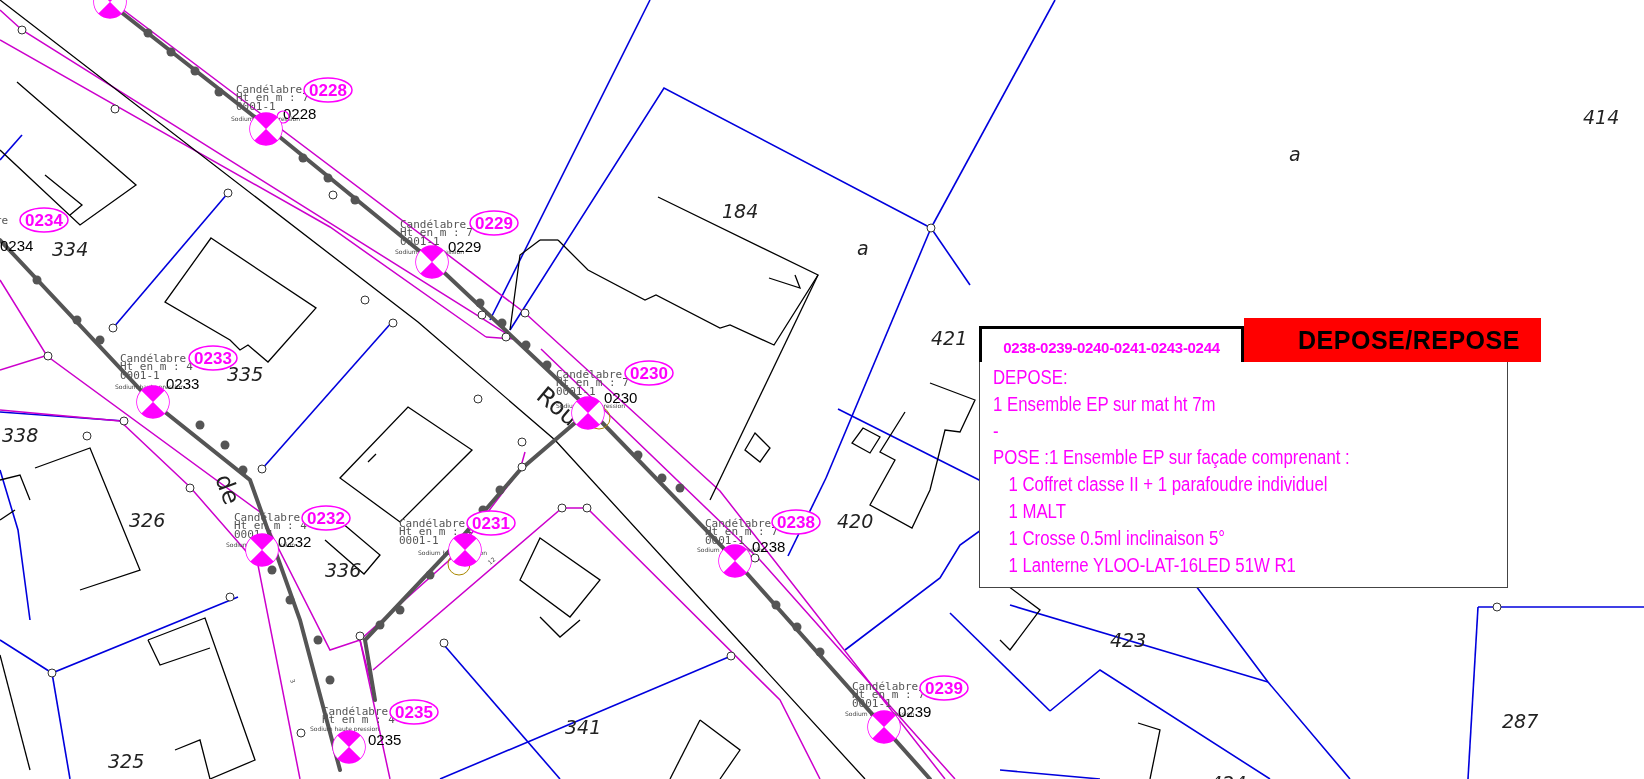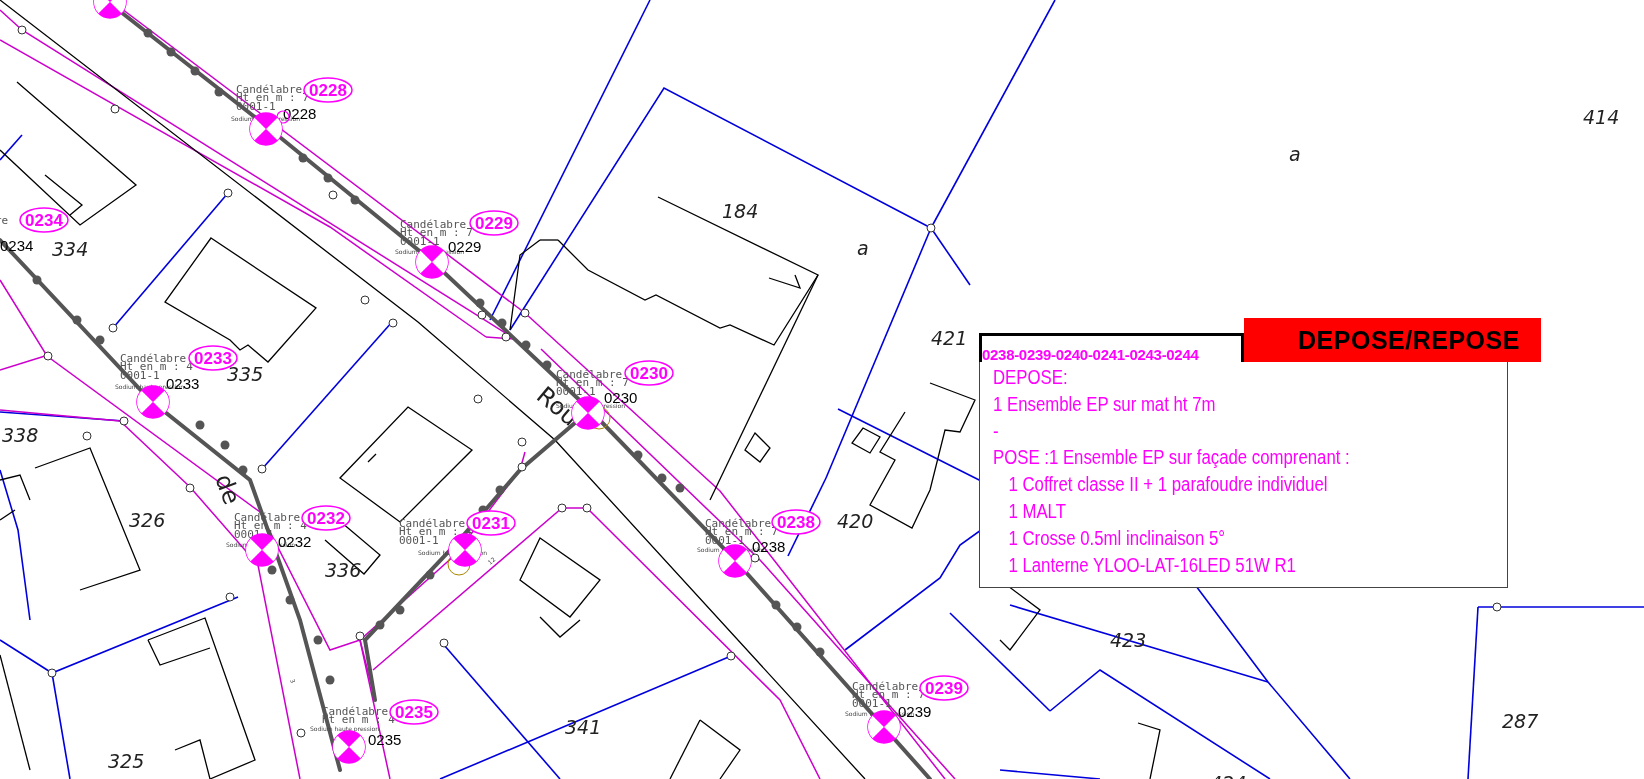--- a/index.html
+++ b/index.html
@@ -5,21 +5,21 @@
   html, body { margin: 0; padding: 0; background: #ffffff; }
   body { width: 1644px; height: 779px; overflow: hidden; position: relative; font-family: "Liberation Sans", sans-serif; }
   #map { position: absolute; left: 0; top: 0; width: 1644px; height: 779px; }
   .parcel-num { font-family: "DejaVu Sans", sans-serif; font-style: italic; font-size: 19px; fill: #222; }
   .lamp-label { font-family: "DejaVu Sans Mono", monospace; font-size: 11px; fill: #555; }
   .lamp-small { font-family: "DejaVu Sans", sans-serif; font-size: 6px; fill: #444; }
   .lamp-id { font-family: "Liberation Sans", sans-serif; font-size: 15px; fill: #000; }
   .tag-text { font-family: "Liberation Sans", sans-serif; font-weight: bold; font-size: 17px; fill: #ff00ff; }
   .road-text { font-family: "DejaVu Sans", sans-serif; font-size: 24px; fill: #222; }
   #info-box { position: absolute; left: 979px; top: 318px; width: 529px; height: 270px; }
-  #info-ids { position: absolute; left: 0; top: 15px; width: 265px; height: 44px; border: 3px solid #000; background: #fff; box-sizing: border-box; color: #ff00ff; font-weight: bold; font-size: 15px; line-height: 38px; white-space: nowrap; letter-spacing: -0.3px; }
+  #info-ids { position: absolute; left: 0; top: 8px; width: 265px; height: 44px; border: 3px solid #000; background: #fff; box-sizing: border-box; color: #ff00ff; font-weight: bold; font-size: 15px; line-height: 38px; text-align: center; white-space: nowrap; letter-spacing: -0.3px; }
   #info-status { position: absolute; left: 265px; top: 0; width: 264px; height: 44px; background: #ff0000; color: #000; font-weight: bold; font-size: 25px; line-height: 44px; text-align: center; letter-spacing: 0.5px; padding-left: 33px; }
   #info-body { position: absolute; left: 0; top: 44px; width: 529px; height: 226px; border: 1px solid #444; border-top: none; background: #fff; box-sizing: border-box; padding: 2px 0 0 13px; color: #ff00ff; font-size: 19.5px; line-height: 26.8px; transform-origin: left top; }
   #info-body div { white-space: nowrap; transform: scaleX(0.86); transform-origin: left center; }
   #info-body .indent { padding-left: 18px; }
 </style>
 </head>
 <body>
 
 <svg id="map" viewBox="0 0 1644 779" xmlns="http://www.w3.org/2000/svg">
   <defs>

